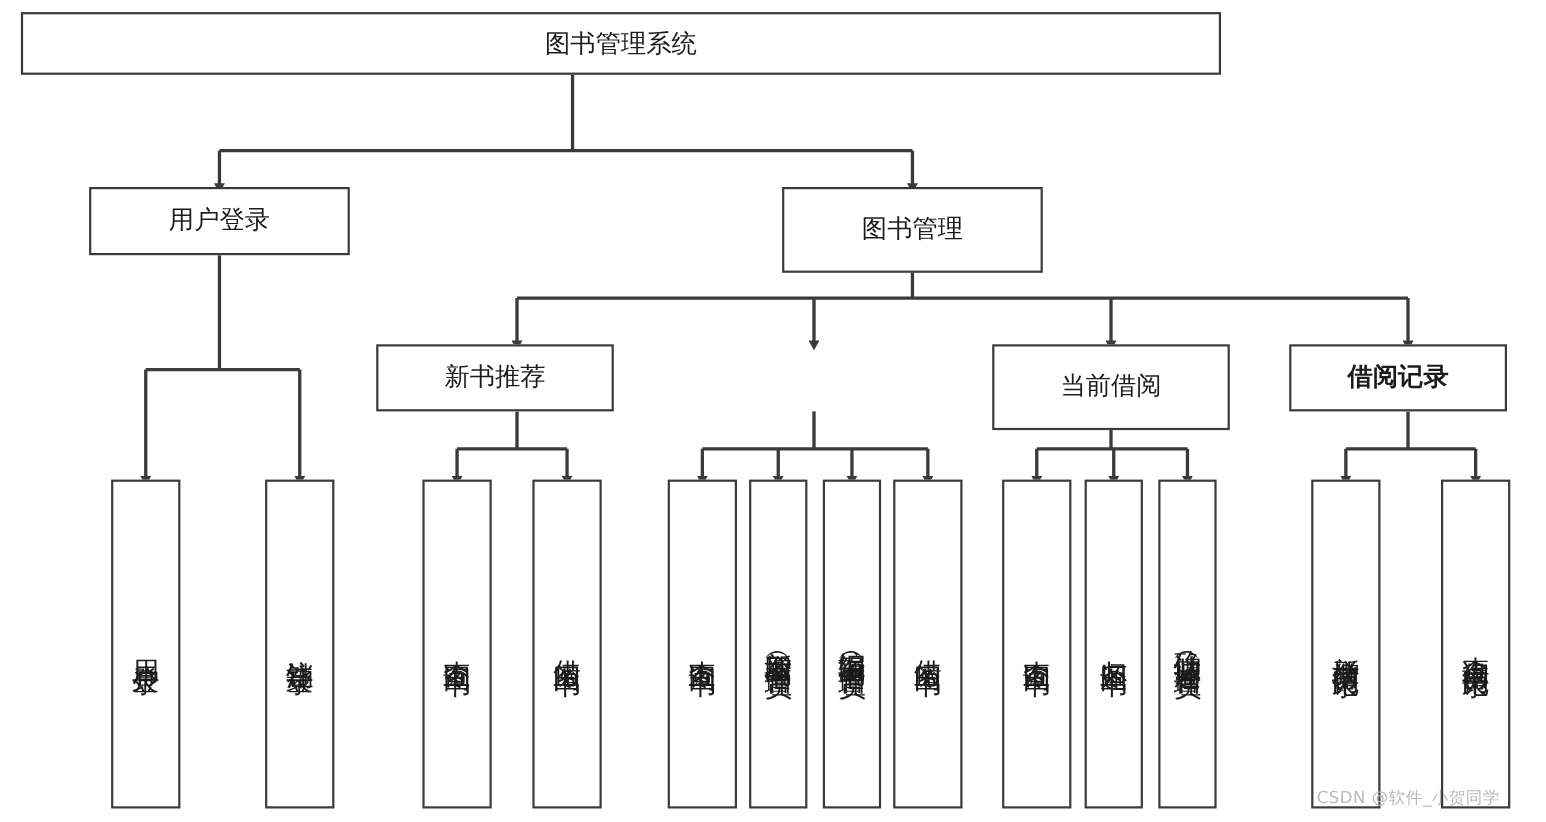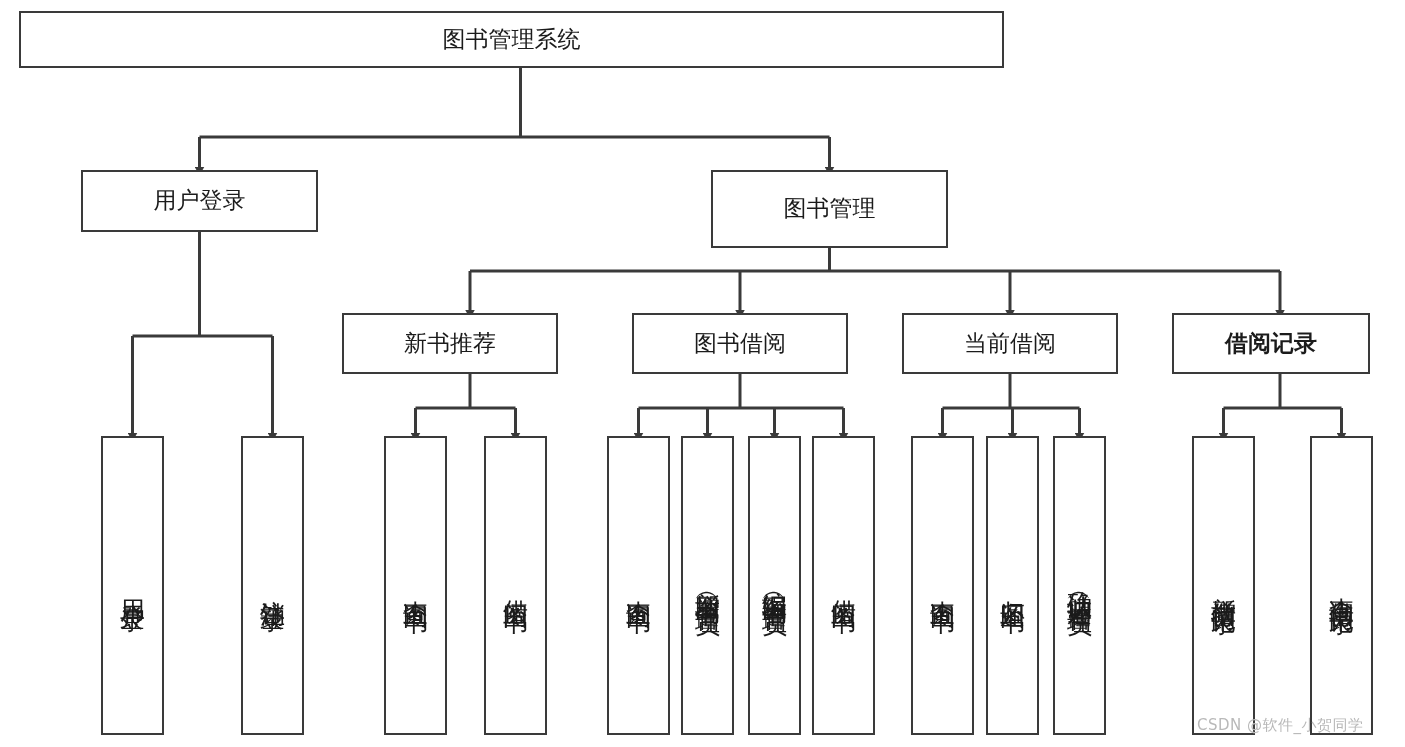--- a/index.html
+++ b/index.html
@@ -107,38 +107,35 @@
         <line x1="942.5" y1="408" x2="942.5" y2="434" marker-end="url(#arrow)"></line>
         <line x1="1012.5" y1="408" x2="1012.5" y2="434" marker-end="url(#arrow)"></line>
         <line x1="1079.5" y1="408" x2="1079.5" y2="434" marker-end="url(#arrow)"></line>
         <line x1="1280" y1="374" x2="1280" y2="408"></line>
         <line x1="1223.5" y1="408" x2="1341.5" y2="408"></line>
         <line x1="1223.5" y1="408" x2="1223.5" y2="434" marker-end="url(#arrow)"></line>
         <line x1="1341.5" y1="408" x2="1341.5" y2="434" marker-end="url(#arrow)"></line>
       </g>
   </svg>
 
-  <div class="node horizontal" style="left: 19px; top: 11px; width: 985px; height: 57px; font-family: Liberation Serif, serif;">
+  <div class="node horizontal" style="left: 19px; top: 11px; width: 1091px; height: 57px; font-family: Liberation Serif, serif;">
     <span class="node-label">图书管理系统</span>
   </div>
 
   <div class="node horizontal" style="left: 81px; top: 170px; width: 237px; height: 62px;">
     <span class="node-label">用户登录</span>
   </div>
   <div class="node horizontal" style="left: 711px; top: 170px; width: 237px; height: 78px;">
     <span class="node-label">图书管理</span>
   </div>
 
   <div class="node horizontal" style="left: 342px; top: 313px; width: 216px; height: 61px;">
     <span class="node-label">新书推荐</span>
   </div>
-  <div class="node horizontal" style="left: 632px; top: 313px; width: 216px; height: 61px;">
-    <span class="node-label">图书借阅</span>
-  </div>
-  <div class="node horizontal" style="left: 902px; top: 313px; width: 216px; height: 61px;">
+  <div class="node horizontal" style="left: 902px; top: 313px; width: 216px; height: 78px;">
     <span class="node-label">当前借阅</span>
   </div>
   <div class="node horizontal" style="left: 1172px; top: 313px; width: 198px; height: 61px; font-weight: bold;">
     <span class="node-label">借阅记录</span>
   </div>
 
   <div class="node vertical" style="left: 101px; top: 436px; width: 63px; height: 299px;">
     <span class="node-label">用户登录</span>
   </div>
   <div class="node vertical" style="left: 241px; top: 436px; width: 63px; height: 299px;">

